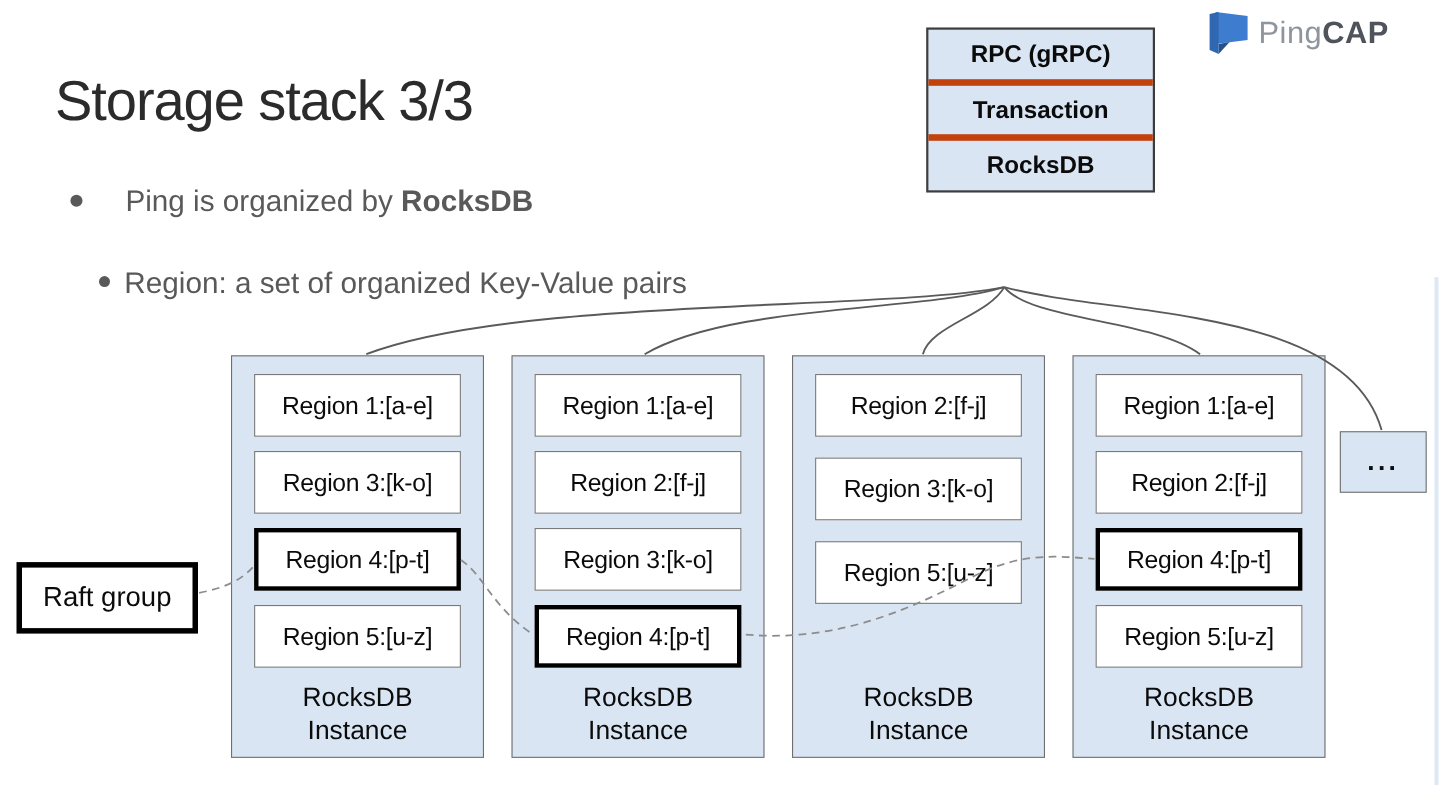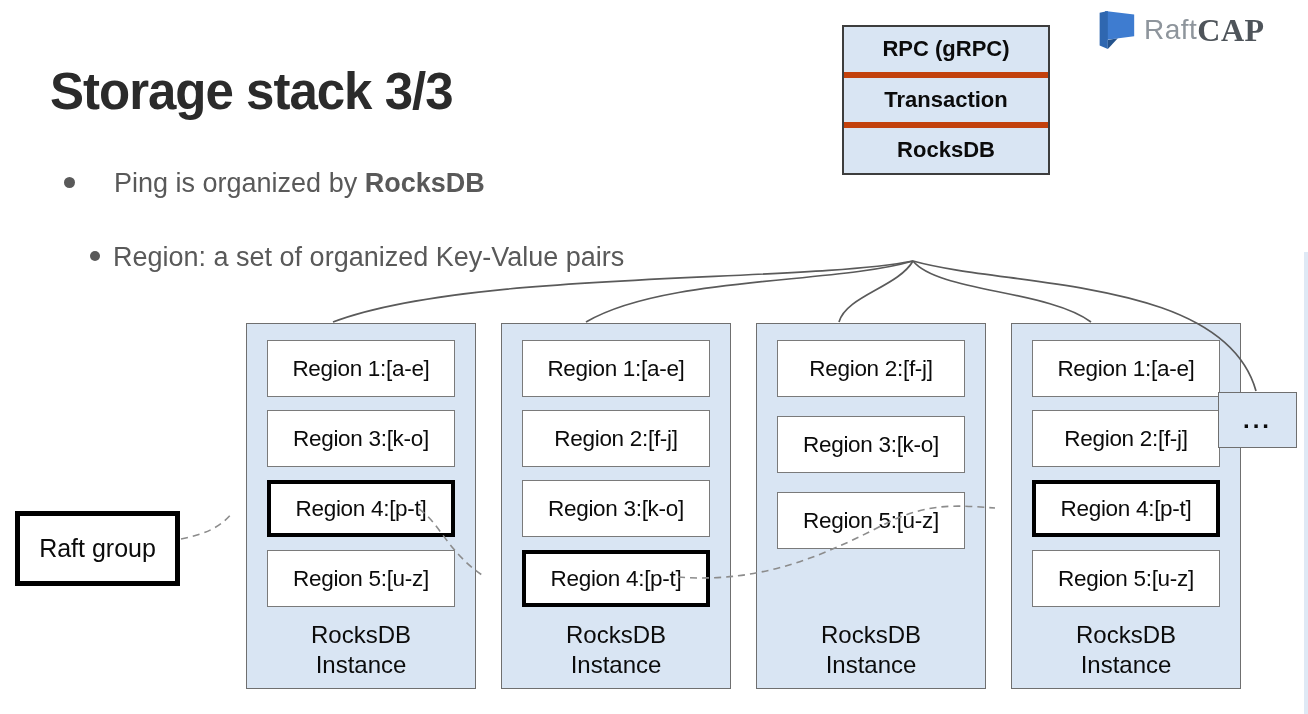--- a/index.html
+++ b/index.html
@@ -3,69 +3,69 @@
 <meta charset="utf-8">
 <style>
   html,body{margin:0;padding:0;background:#ffffff;}
   .slide{
     position:relative;width:1308px;height:714px;background:#ffffff;overflow:hidden;
     font-family:"Liberation Sans","DejaVu Sans",sans-serif;
   }
   
   .title{
     position:absolute;left:50px;top:62px;font-size:51px;line-height:60px;
-    font-weight:700;color:var(--title-color);letter-spacing:-1px;
+    font-weight:400;color:var(--title-color);letter-spacing:-1px;
   }
   .bullet{position:absolute;color:var(--bullet-color);font-size:27px;line-height:34px;}
   .bullet .dot{
     position:absolute;left:0;top:11px;width:11px;height:11px;border-radius:50%;
     background:var(--bullet-color);
   }
   .bullet-1{left:64px;top:166px;}
   .bullet-1 .text{margin-left:50px;display:inline-block;}
   .bullet-2{left:90px;top:240px;}
   .bullet-2 .dot{width:10px;height:10px;}
   .bullet-2 .text{margin-left:23px;display:inline-block;}
   .bullet b{font-weight:700;}
   
   .logo{position:absolute;left:1096px;top:8px;display:flex;align-items:center;}
   .logo svg{width:40px;height:44px;margin-right:8px;}
   .logo .ping{font-size:28px;color:var(--logo-ping-color);font-weight:400;letter-spacing:.5px;}
-  .logo .cap{font-size:32px;color:var(--logo-cap-color);font-weight:700;letter-spacing:.5px;font-family:Liberation Serif, serif;}
+  .logo .cap{font-size:28px;color:var(--logo-cap-color);font-weight:700;letter-spacing:.5px;}
   
   .stack{
     position:absolute;left:842px;top:25px;width:204px;
     border:2px solid #3d3d3d;background:var(--box-fill);font-weight:bold;
   }
   .stack-layer{
     height:44.5px;display:flex;align-items:center;justify-content:center;
     font-size:22px;color:#0b0b0b;border-top:6px solid #c2410c;
   }
   .stack-layer:first-child{border-top:none;}
   
   .instance{
     position:absolute;top:323px;width:230px;height:366px;box-sizing:border-box;
     background:var(--box-fill);border:1.6px solid var(--box-border);
-    display:flex;flex-direction:column;align-items:center;padding-top:16px;margin-left:36px;
+    display:flex;flex-direction:column;align-items:center;padding-top:16px;
   }
   .regions{display:flex;flex-direction:column;gap:13px;}
   .instance.rows-3 .regions{gap:19px;}
   .region{
     width:188px;height:57px;box-sizing:border-box;background:#ffffff;
     border:1.6px solid #7a7a7a;display:flex;align-items:center;justify-content:center;
     font-size:22.5px;color:#0b0b0b;letter-spacing:-.3px;
   }
   .region.highlight{border:4px solid var(--highlight-border);}
   .instance-label{
     margin-top:auto;padding-bottom:8px;text-align:center;
     font-size:24px;line-height:30px;color:#0b0b0b;
   }
   
   .raft-group{
-    position:absolute;left:15px;top:511px;width:165px;height:75px;box-sizing:border-box;
+    position:absolute;left:15px;top:511px;width:165px;height:65px;box-sizing:border-box;
     background:#ffffff;border:5px solid #000;display:flex;align-items:center;justify-content:center;
     font-size:25px;color:#0b0b0b;
   }
   .ellipsis-box{
     position:absolute;left:1218px;top:392px;width:79px;height:56px;box-sizing:border-box;
     background:var(--box-fill);border:1.8px solid var(--box-border);
     display:flex;align-items:center;justify-content:center;
     font-size:24px;font-weight:700;letter-spacing:3px;color:#0b0b0b;
   }
   .clipped-edge{
@@ -93,21 +93,21 @@
     <span class="dot"></span>
     <span class="text"><span>Region: a set of organized Key-Value pairs</span><b></b></span>
   </div>
 
   <div class="logo">
     <svg viewBox="0 0 44 48">
       <polygon points="10,3 42,7 42,31 10,35" fill="#3e7cd0"></polygon>
       <polygon points="4,5 13,3 13,45 4,41" fill="#2f67b0"></polygon>
       <polygon points="13,35 24,33 13,45" fill="#24528c"></polygon>
     </svg>
-    <span class="ping">Raft</span>
+    <span class="ping">Ping</span>
       <span class="cap">CAP</span>
   </div>
 
   <div class="stack" id="stack">
       <div class="stack-layer">RPC (gRPC)</div>
       <div class="stack-layer">Transaction</div>
       <div class="stack-layer">RocksDB</div>
     </div>
 
   <div id="instances">

